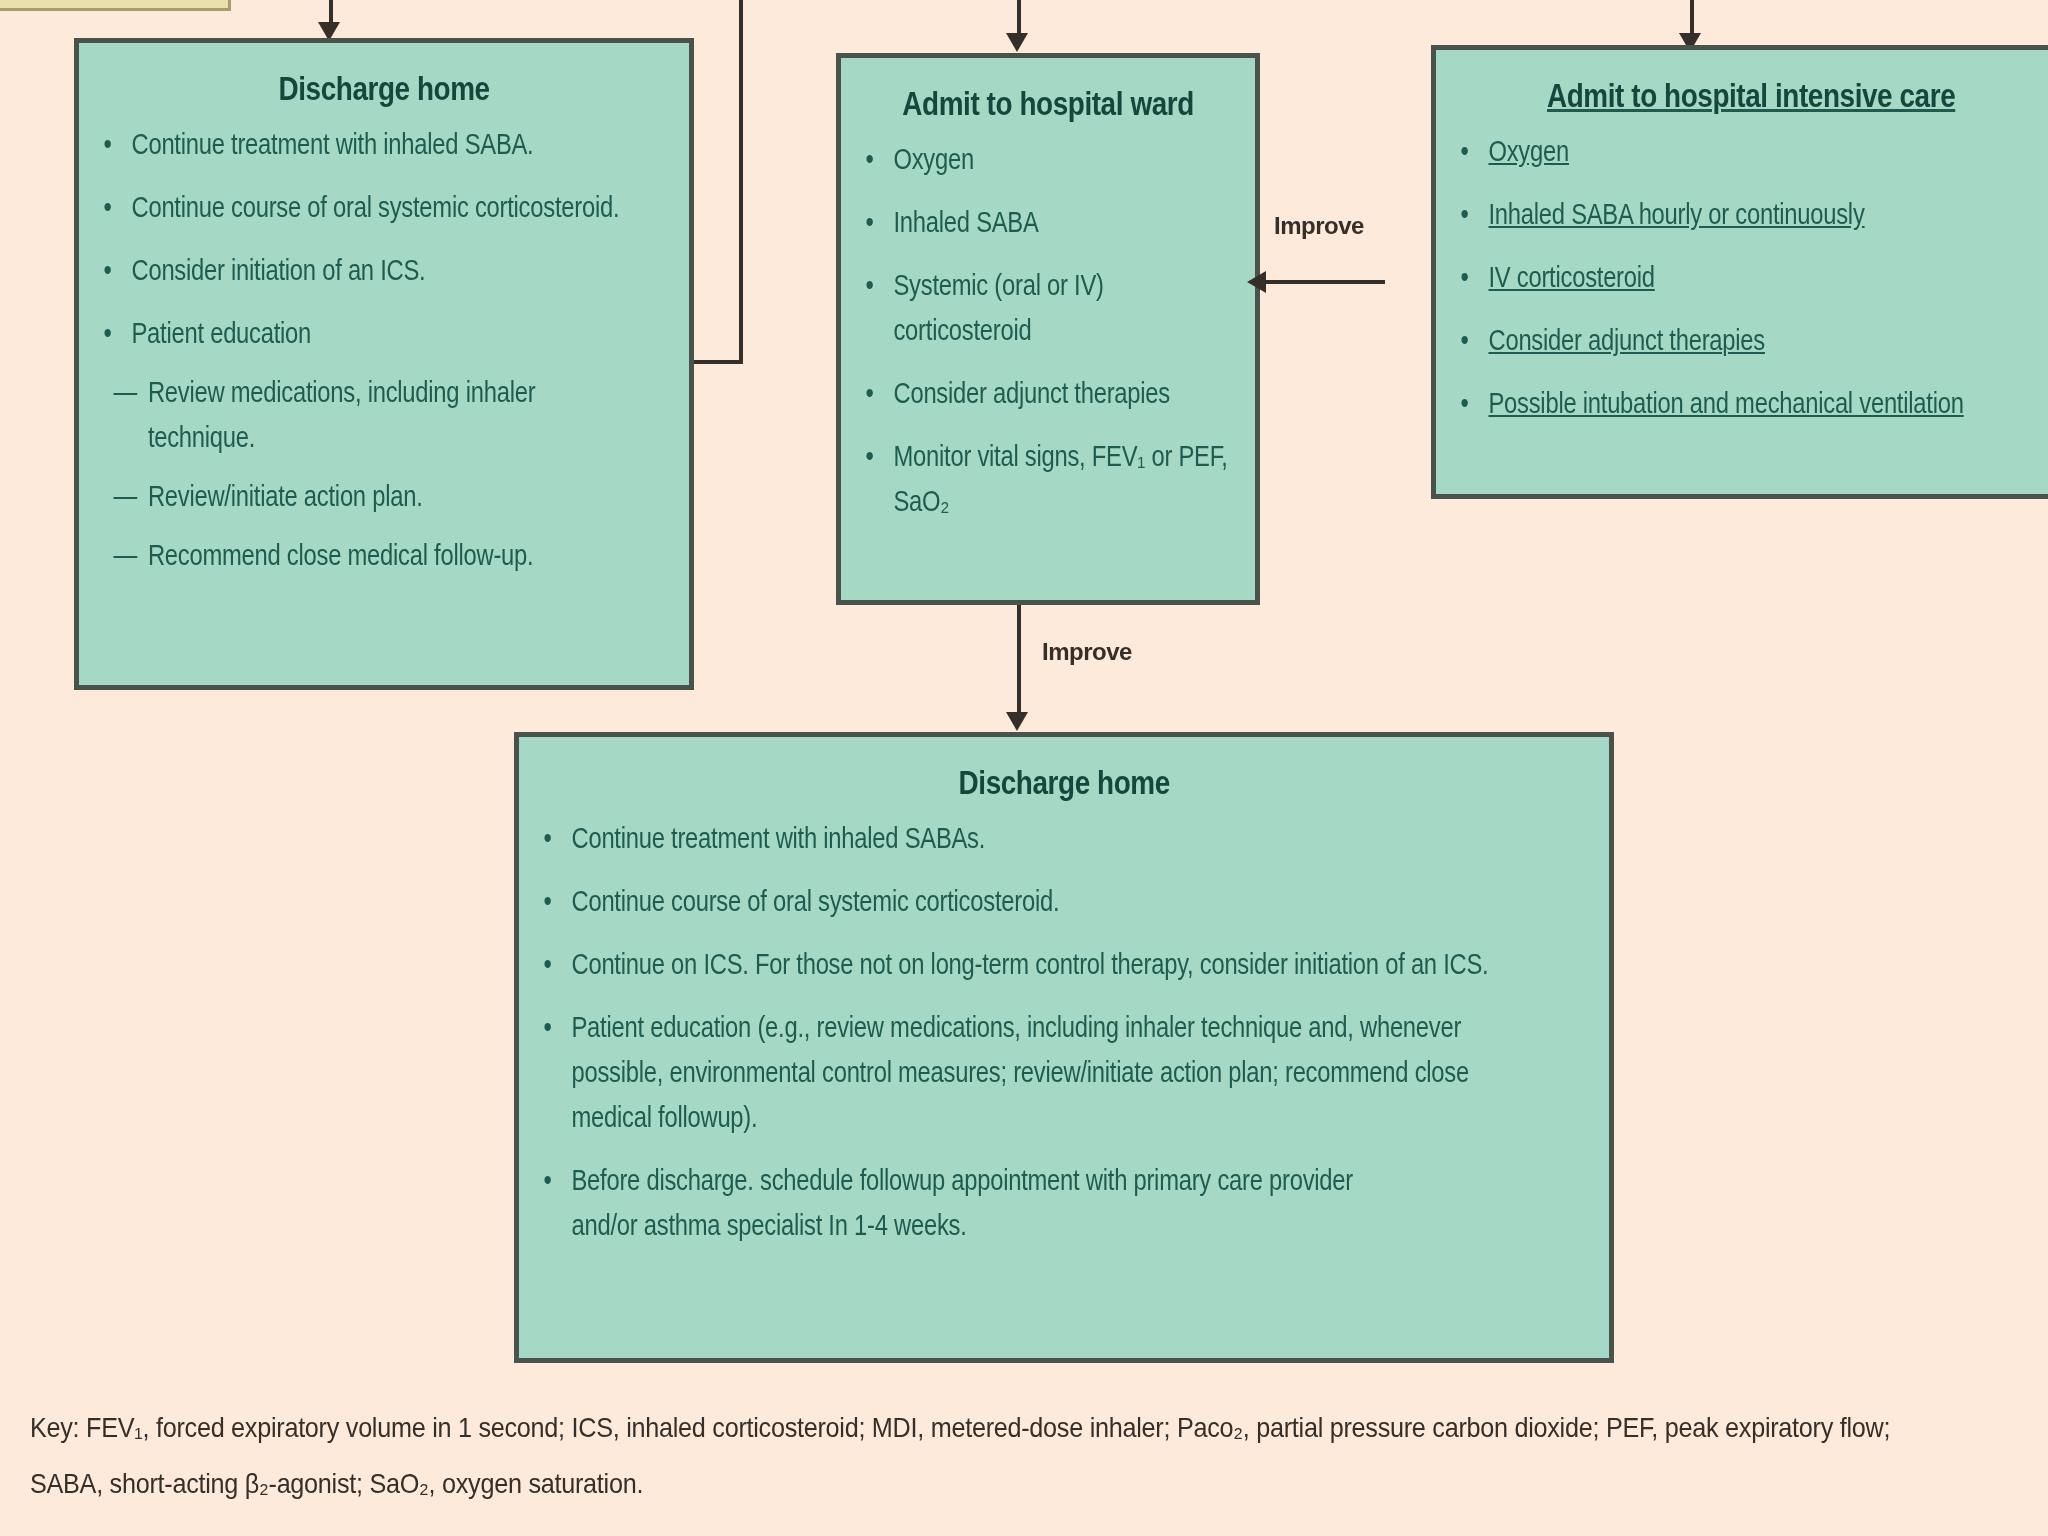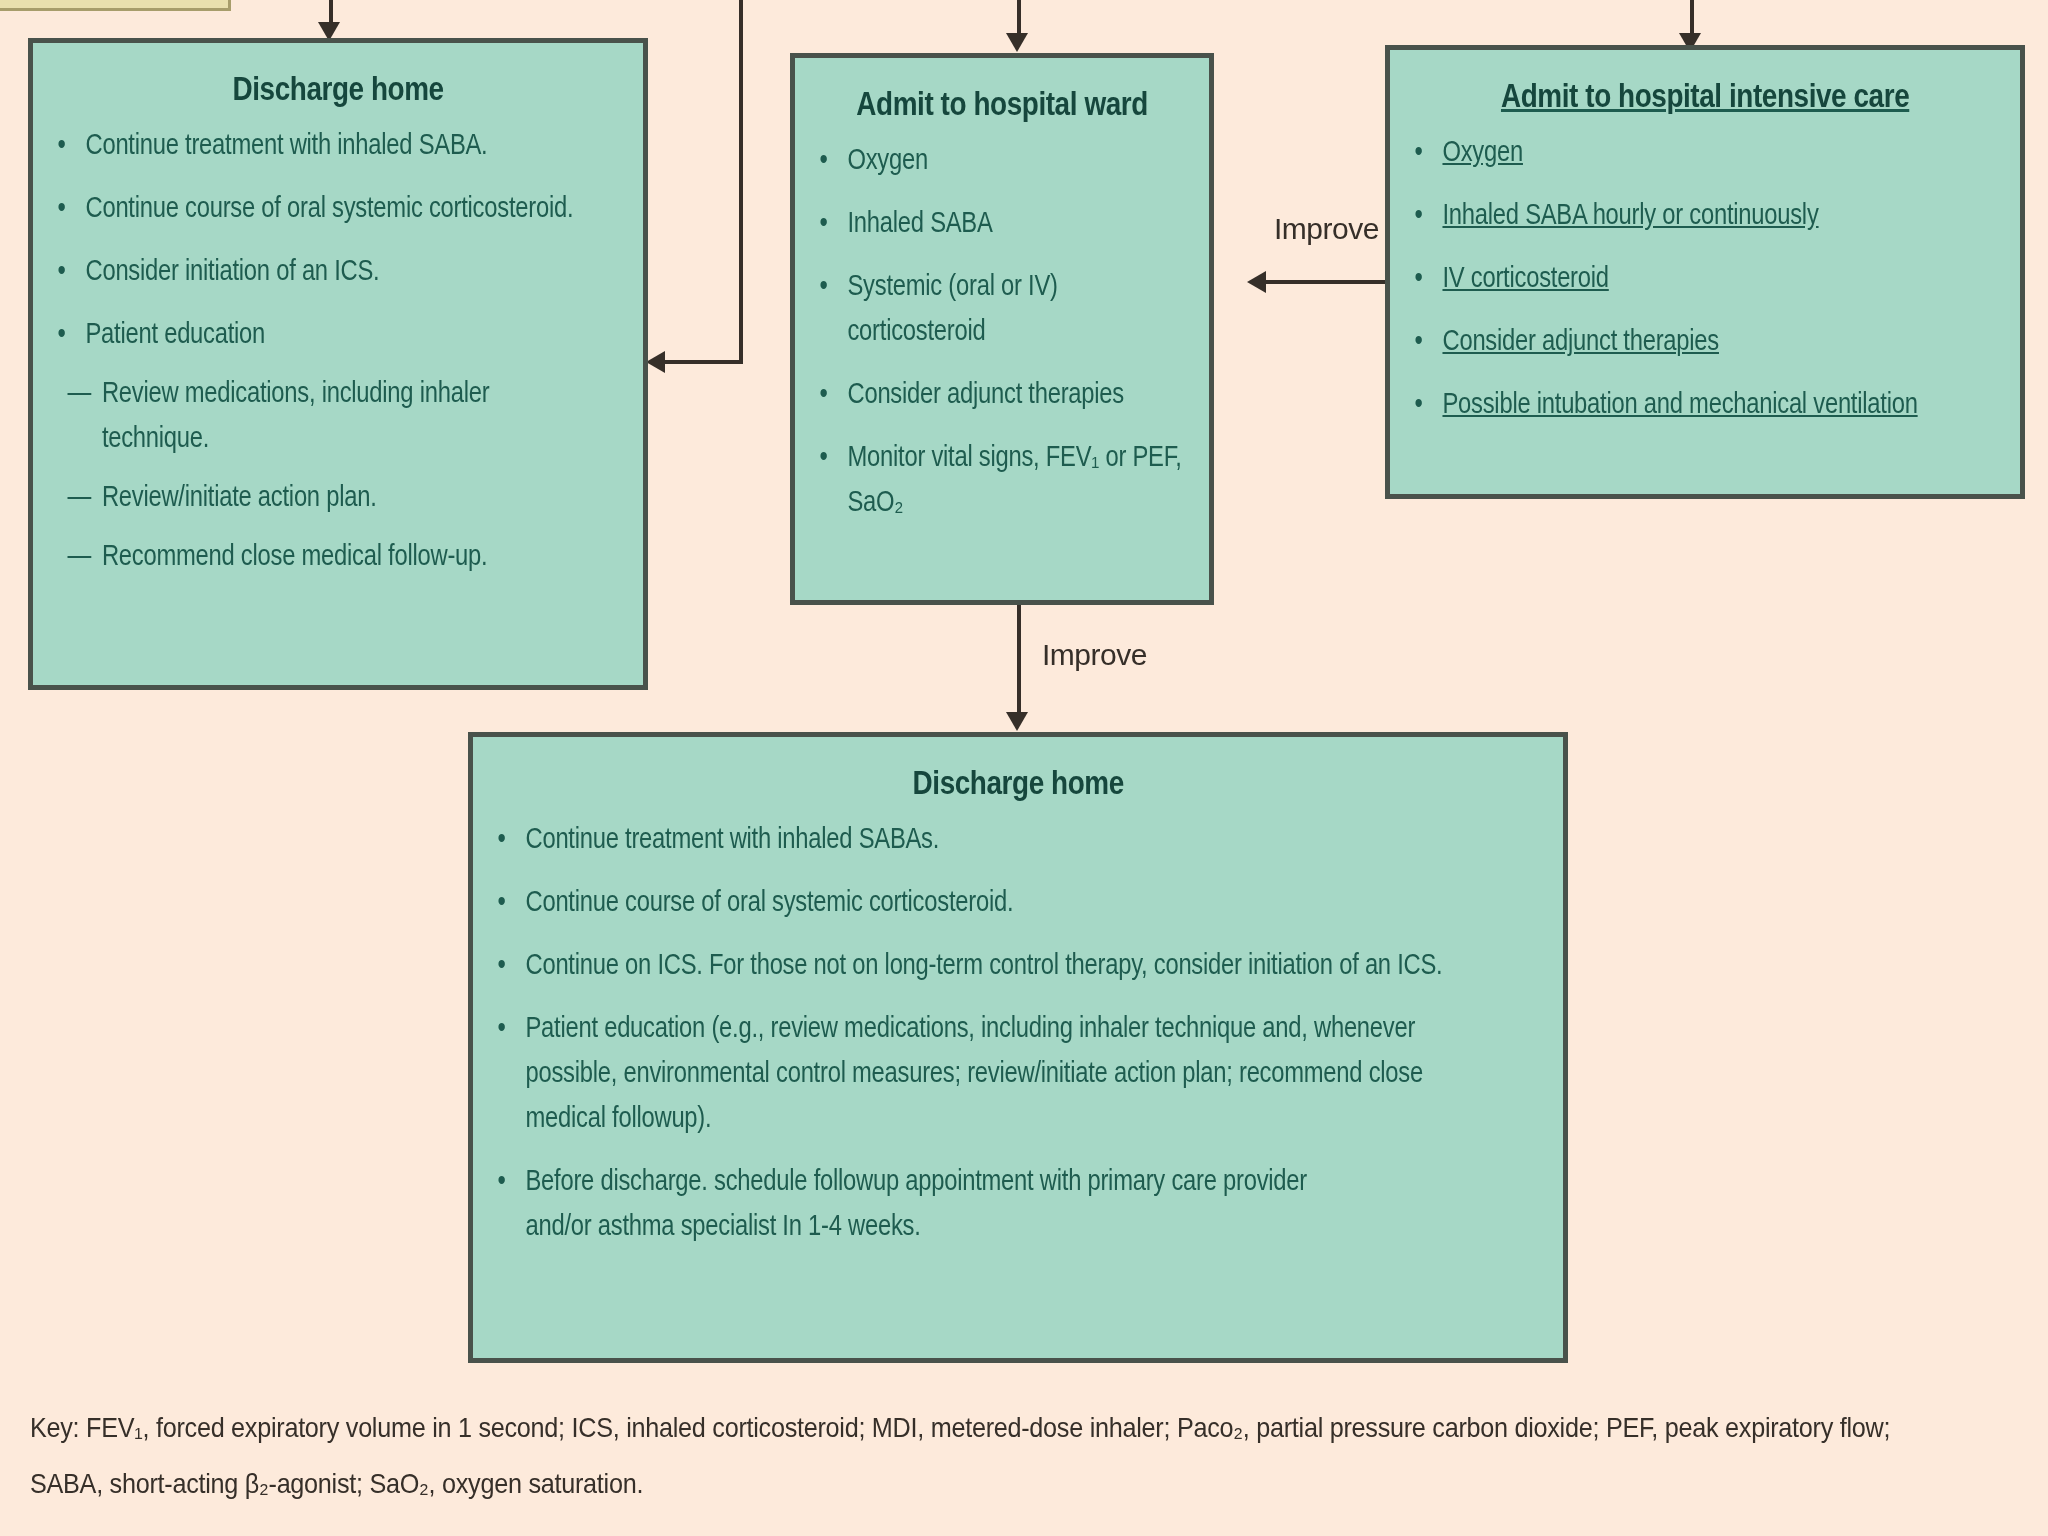--- a/index.html
+++ b/index.html
@@ -27,20 +27,21 @@
     border-bottom:3px solid var(--fragment-border);
     border-right:3px solid var(--fragment-border);
   }
   .box{
     position:absolute;
     background:var(--box-fill);
     border:5px solid var(--box-border);
     box-sizing:border-box;
     color:var(--box-text);
     overflow:hidden;
+    margin-left:46px;
   }
   .inner{
     transform:scaleX(0.82);
     transform-origin:0 0;
     width:122%;
   }
   .title{
     text-align:center;
     font-weight:bold;
     font-size:34px;
@@ -73,22 +74,22 @@
     border-top:19px solid var(--arrow-color);
   }
   .head-left{
     position:absolute;width:0;height:0;
     border-top:11px solid transparent;
     border-bottom:11px solid transparent;
     border-right:19px solid var(--arrow-color);
   }
   .improve{
     position:absolute;
-    font-weight:normal;
-    font-size:30px;
+    font-weight:bold;
+    font-size:24px;
     letter-spacing:-0.5px;
     color:var(--label-color);
   }
   .key{
     position:absolute;
     left:30px;top:1400px;
     width:2200px;
     font-size:28px;
     line-height:2.0;
     letter-spacing:-0.3px;

